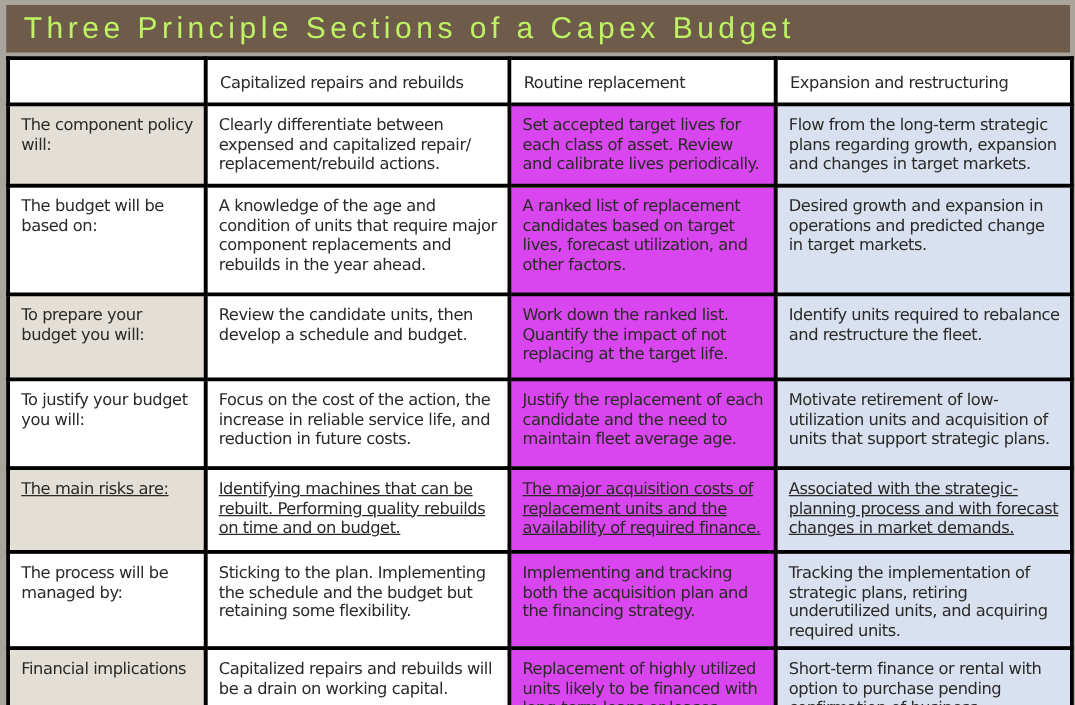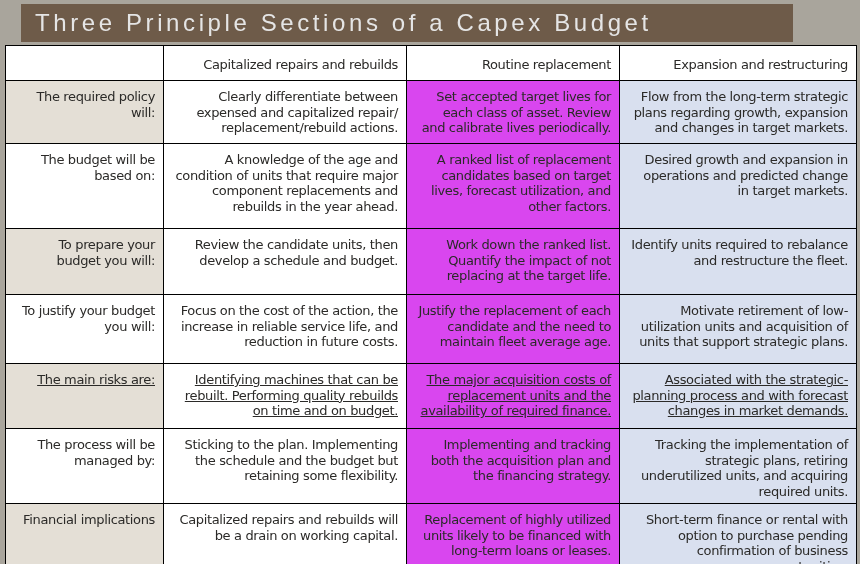--- a/index.html
+++ b/index.html
@@ -13,26 +13,26 @@
     .frame {
       position: absolute;
       left: 5px;
       top: 4px;
       width: 851px;
       height: 555px;
       background: #a9a59c;
     }
     .title-bar {
       position: absolute;
-      left: 16px;
+      left: 0;
       top: 0;
-      width: 772px;
+      width: 851px;
       height: 38px;
       background: #6e5b49;
-      color: #e5e5e5;
+      color: #bef264;
       font-family: "Liberation Sans", sans-serif;
       font-size: 24px;
       letter-spacing: 3.6px;
       line-height: 38px;
       padding-left: 14px;
       box-sizing: border-box;
       white-space: nowrap;
     }
     table.capex {
       position: absolute;
@@ -41,24 +41,24 @@
       width: 851px;
       border-collapse: collapse;
       table-layout: fixed;
       font-family: "DejaVu Sans", sans-serif;
       font-size: 13px;
       line-height: 15.5px;
       color: #2b2a28;
       letter-spacing: -0.35px;
     }
     table.capex td, table.capex th {
-      border: 1px solid #000000;
+      border: 3px solid #000000;
       vertical-align: top;
       padding: 8px 8px 4px 9px;
-      text-align: right;
+      text-align: left;
       font-weight: normal;
       overflow: hidden;
     }
     table.capex th {
       background: #ffffff;
       padding: 10px 8px 6px 10px;
       height: 18px;
       vertical-align: middle;
     }
     col.c0 { width: 158px; }
@@ -96,21 +96,21 @@
     <thead>
       <tr>
         <th></th>
         <th>Capitalized repairs and rebuilds</th>
         <th>Routine replacement</th>
         <th>Expansion and restructuring</th>
       </tr>
     </thead>
     <tbody>
       <tr class="shade r1">
-        <td class="label">The required policy will:</td>
+        <td class="label">The component policy will:</td>
         <td class="col-cap">Clearly differentiate between expensed and capitalized repair/ replacement/rebuild actions.</td>
         <td class="col-rout">Set accepted target lives for each class of asset. Review and calibrate lives periodically.</td>
         <td class="col-exp">Flow from the long-term strategic plans regarding growth, expansion and changes in target markets.</td>
       </tr>
       <tr class="plain r2">
         <td class="label">The budget will be based on:</td>
         <td class="col-cap">A knowledge of the age and condition of units that require major component replacements and rebuilds in the year ahead.</td>
         <td class="col-rout">A ranked list of replacement candidates based on target lives, forecast utilization, and other factors.</td>
         <td class="col-exp">Desired growth and expansion in operations and predicted change in target markets.</td>
       </tr>

